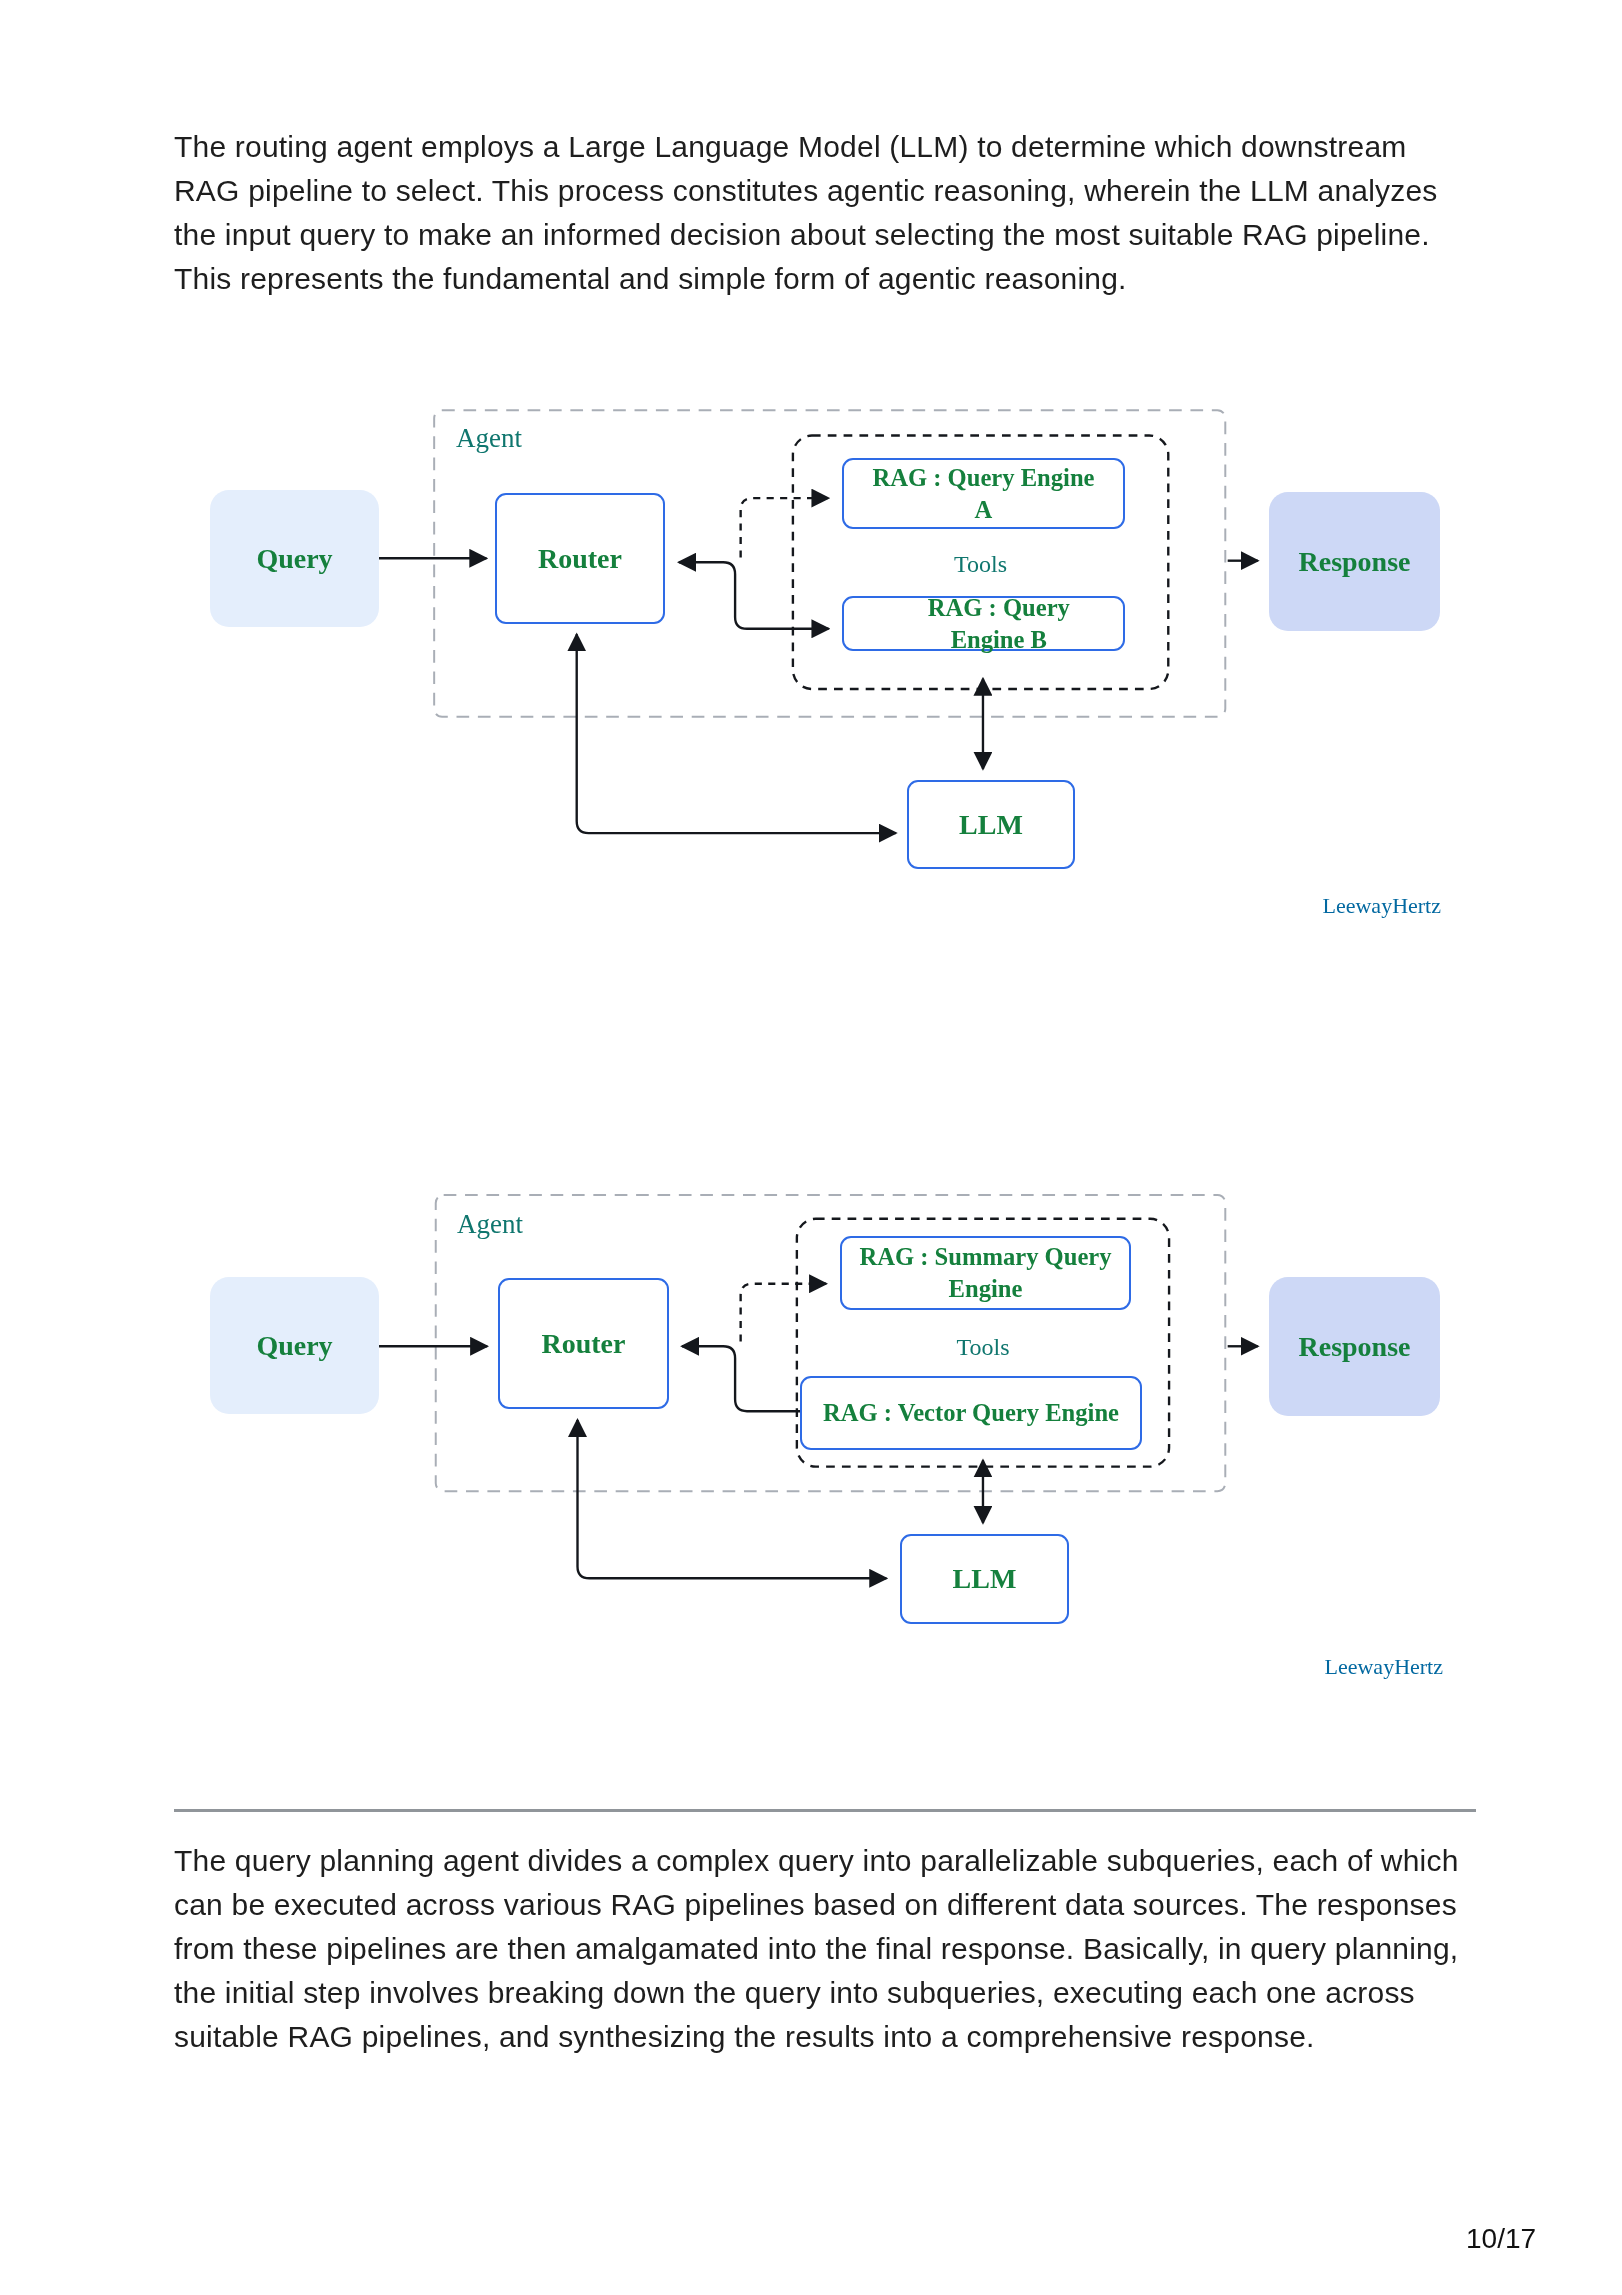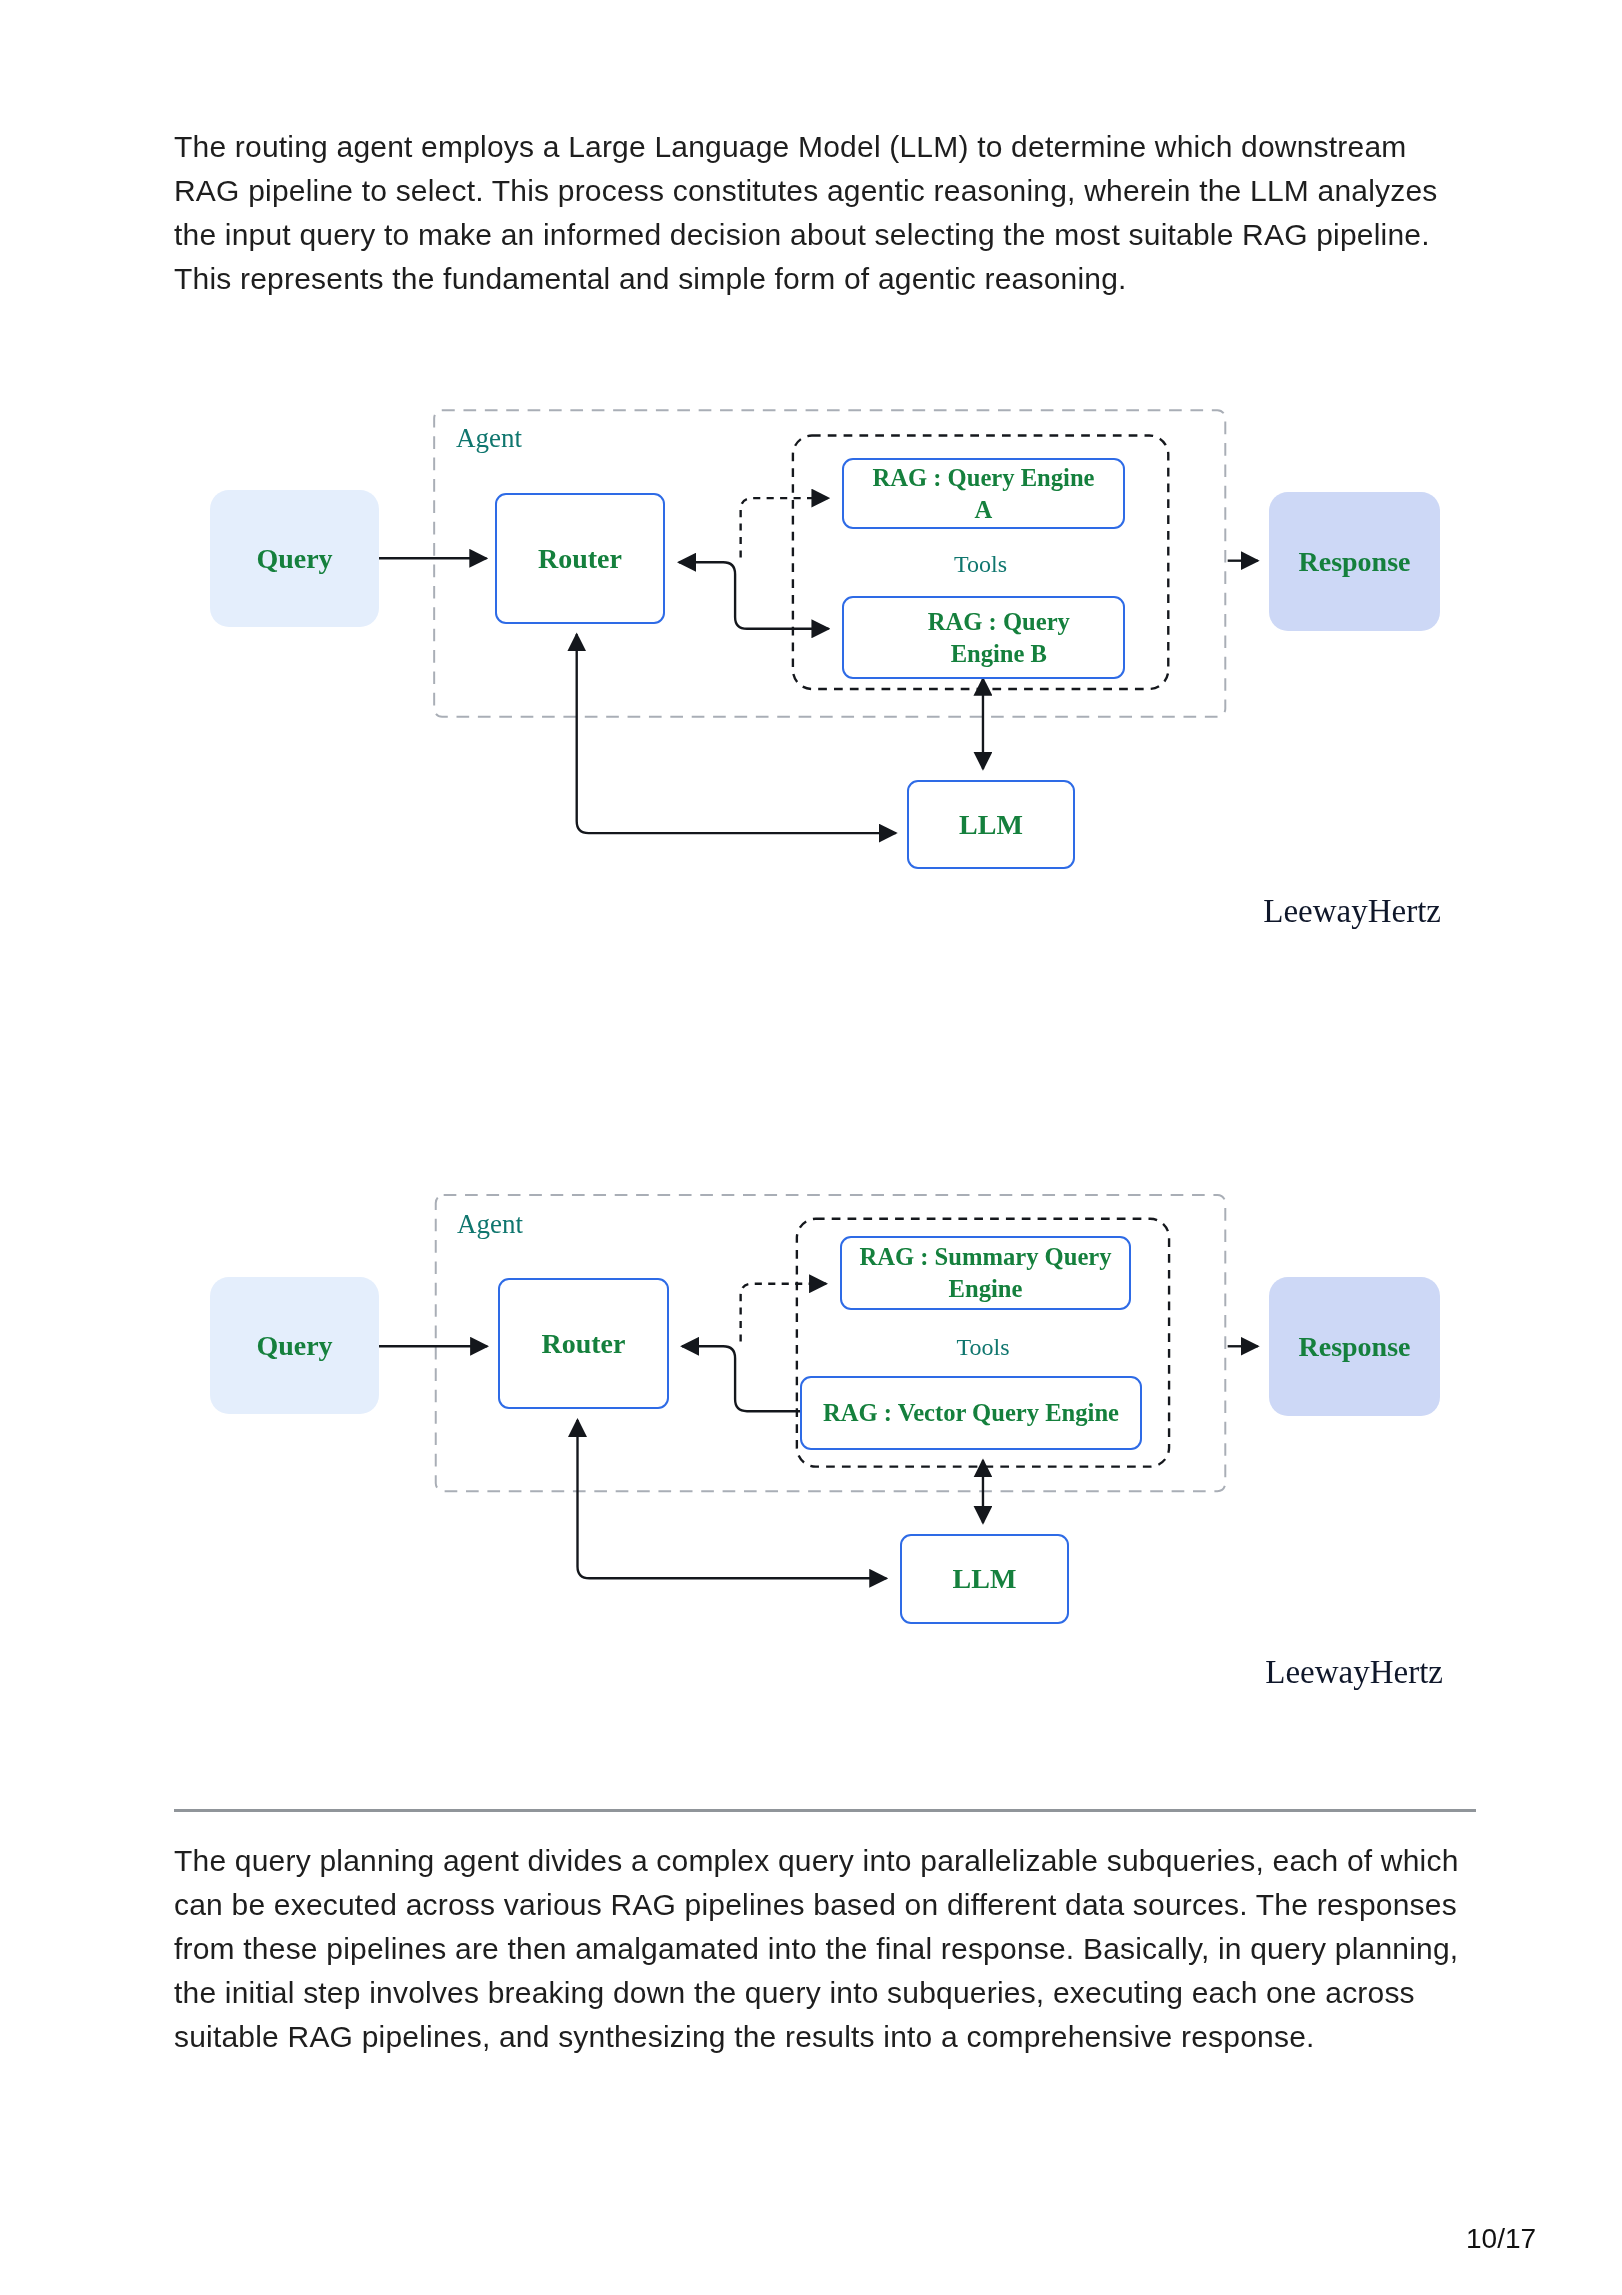--- a/index.html
+++ b/index.html
@@ -77,22 +77,22 @@
     position:absolute;
     font-family:"Liberation Serif", serif;
     font-weight:normal;
     color:#0f766e;
   }
   .agent-lbl{ font-size:27px; }
   .tools-lbl{ font-size:24px; text-align:center; }
   .credit{
     position:absolute;
     font-family:"Liberation Serif", serif;
-    font-size:33px;
-    color:#0f172a;
+    font-size:22px;
+    color:#0369a1;
     text-align:right;
   }
 </style>
 </head>
 <body>
 
 <div class="page">
 
   <svg class="overlay" viewBox="0 0 2048 2898" width="1622" height="2295">
     <defs>
@@ -122,21 +122,21 @@
     <path d="M1226,1844 V1923" fill="none" stroke="#14171c" stroke-width="3" marker-start="url(#ah)" marker-end="url(#ah)"></path>
   </svg>
 
   <div class="para" style="top:125px;">The routing agent employs a Large Language Model (LLM) to determine which downstream RAG pipeline to select. This process constitutes agentic reasoning, wherein the LLM analyzes the input query to make an informed decision about selecting the most suitable RAG pipeline. This represents the fundamental and simple form of agentic reasoning.</div>
 
   <span class="lbl agent-lbl" style="left:444px; top:423px;">Agent</span>
   <div class="dbox fillbox q" style="left:198px; top:490px; width:169px; height:137px;">Query</div>
   <div class="dbox outbox" style="left:483px; top:493px; width:170px; height:131px;">Router</div>
   <div class="dbox outbox engine" style="left:830px; top:458px; width:283px; height:71px;">RAG : Query Engine A</div>
   <span class="lbl tools-lbl" style="left:781px; top:551px; width:375px;">Tools</span>
-  <div class="dbox outbox engine" style="left:830px; top:596px; width:283px; height:83px;padding-left:48px;">RAG : Query Engine B</div>
+  <div class="dbox outbox engine" style="left:830px; top:596px; width:283px; height:55px;padding-left:48px;">RAG : Query Engine B</div>
   <div class="dbox fillbox r" style="left:1257px; top:492px; width:171px; height:139px;">Response</div>
   <div class="dbox outbox" style="left:895px; top:780px; width:168px; height:89px;">LLM</div>
   <div class="credit" style="left:1107px; top:893px; width:322px;">LeewayHertz</div>
 
   <span class="lbl agent-lbl" style="left:445px; top:1209px;">Agent</span>
   <div class="dbox fillbox q" style="left:198px; top:1277px; width:169px; height:137px;">Query</div>
   <div class="dbox outbox" style="left:486px; top:1278px; width:171px; height:131px;">Router</div>
   <div class="dbox outbox engine" style="left:828px; top:1236px; width:291px; height:74px;">RAG : Summary Query Engine</div>
   <span class="lbl tools-lbl" style="left:785px; top:1334px; width:372px;">Tools</span>
   <div class="dbox outbox engine" style="left:788px; top:1376px; width:342px; height:74px;">RAG : Vector Query Engine</div>

